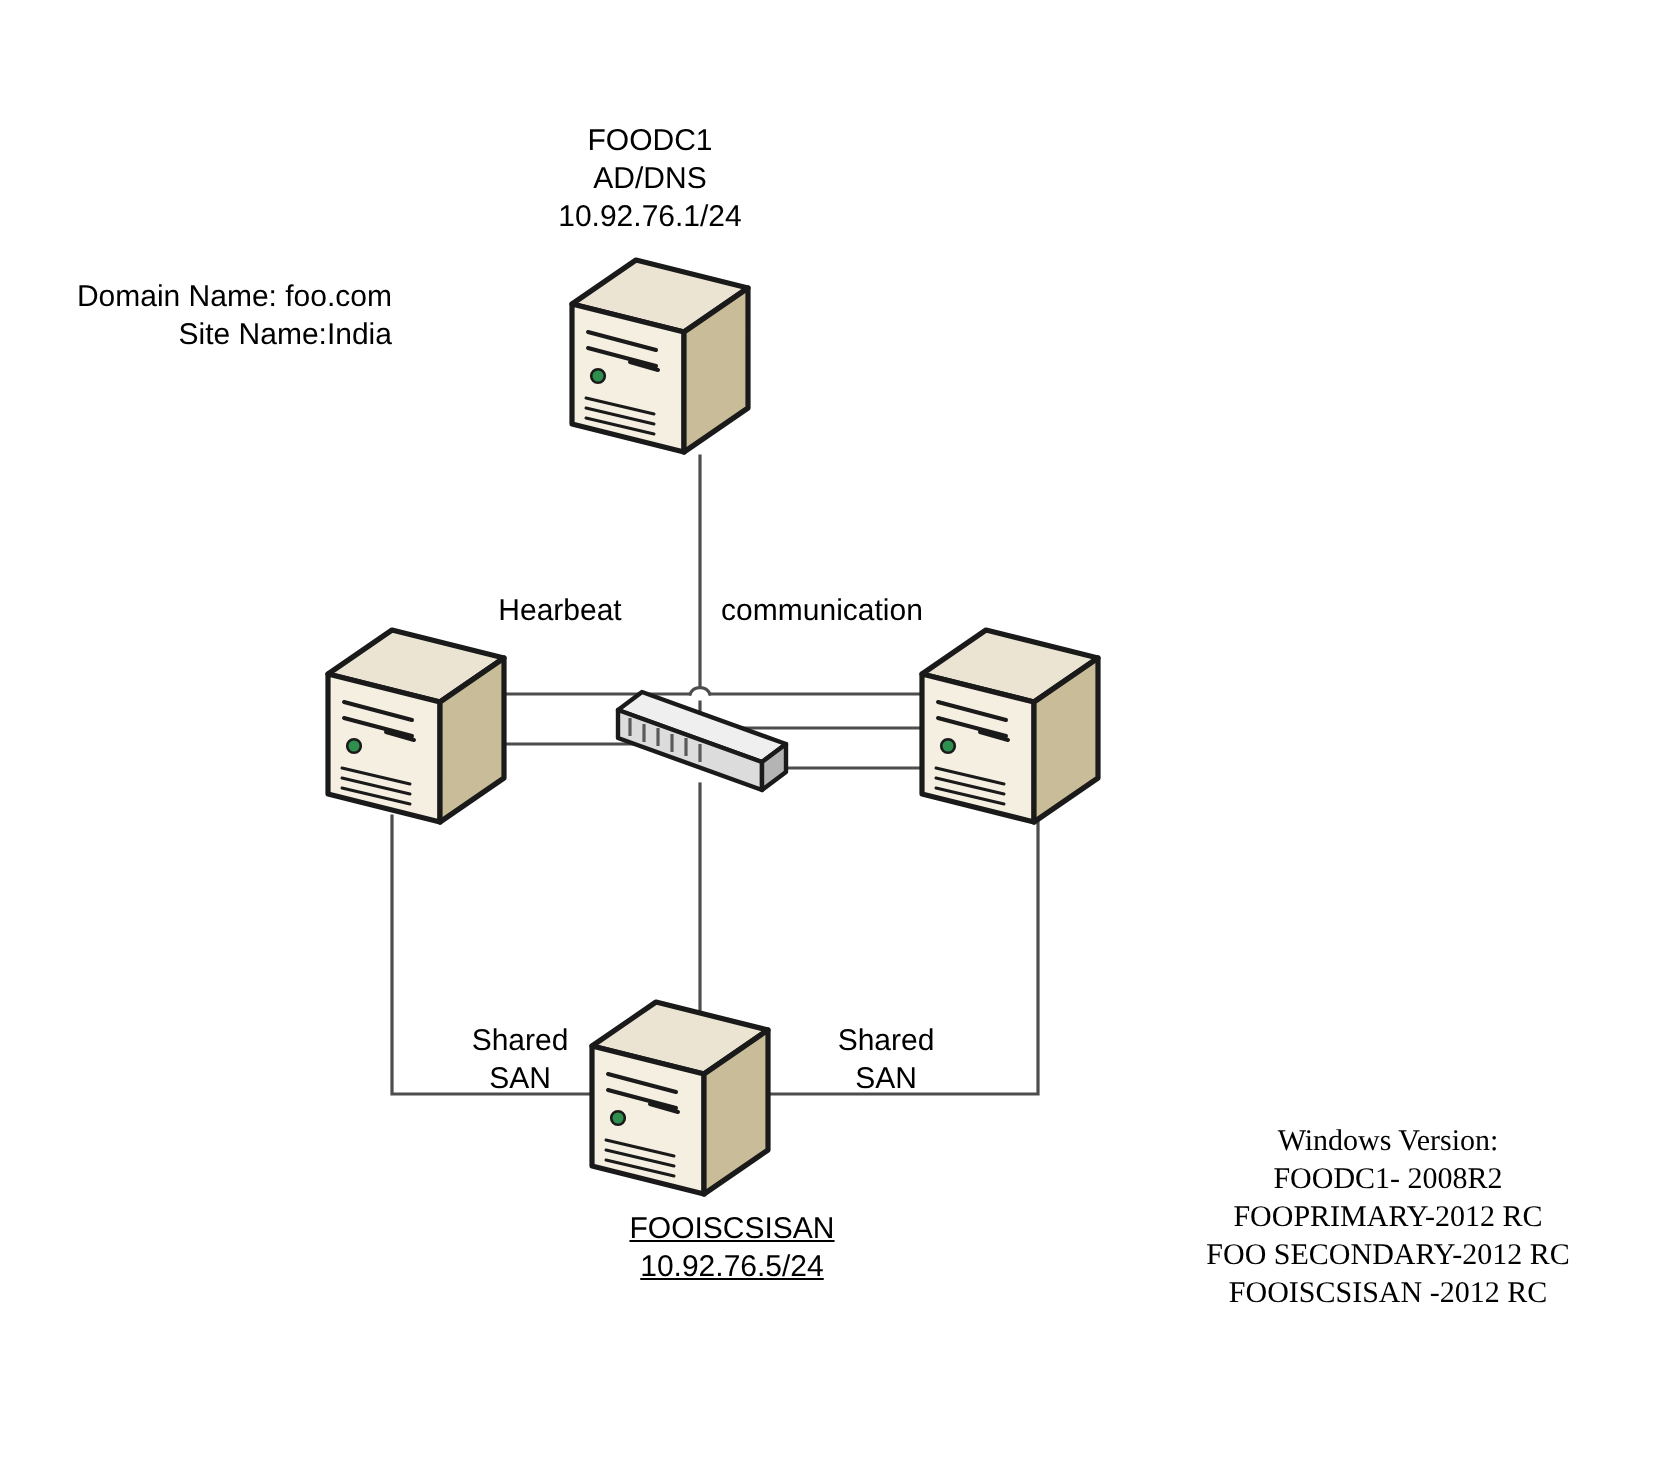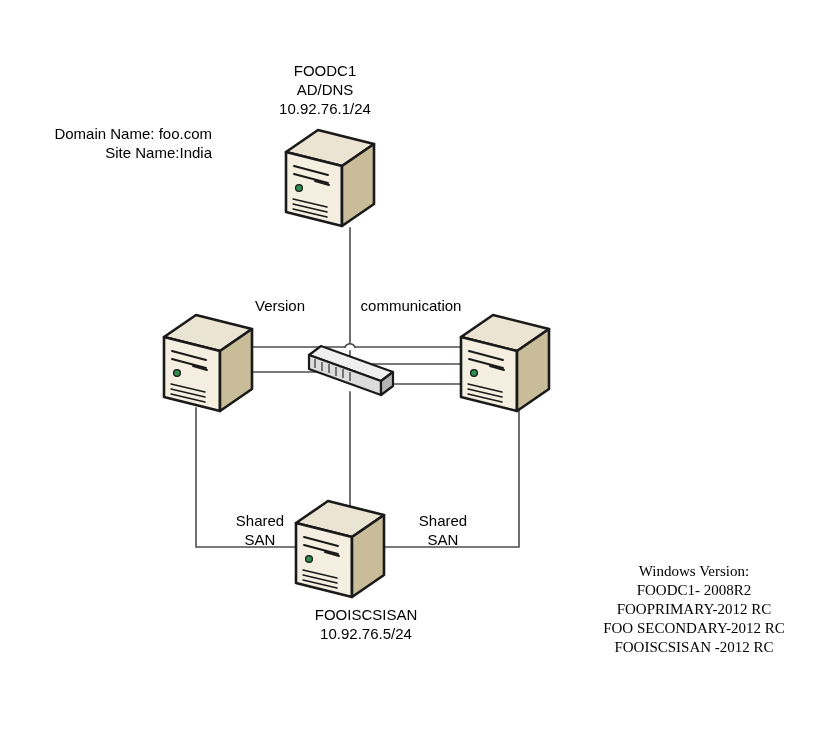--- a/index.html
+++ b/index.html
@@ -37,28 +37,28 @@
     line-height: 19px;
     color: #000000;
     white-space: pre;
     letter-spacing: 0px;
   }
   .label.center { text-align: center; }
   .label.right  { text-align: right; }
 
   
   #label-foodc1        { left: 205px; top: 31px;  width: 240px; margin-top: 30px; }
-  #label-domain        { left: 0px;   top: 124px; width: 196px; padding-left: 16px; }
+  #label-domain        { left: 0px;   top: 139px; width: 196px; }
   #label-foosecondary  { left: 437px; top: 255px; width: 240px; }
   #label-fooprimary    { left: 0px;   top: 344px; width: 160px; }
   #label-heartbeat     { left: 218px; top: 296px; width: 124px; }
   #label-communication { left: 349px; top: 296px; width: 124px; }
   #label-sharedsan-l   { left: 204px; top: 511px; width: 112px; }
   #label-sharedsan-r   { left: 387px; top: 511px; width: 112px; }
-  #label-fooiscsisan   { left: 256px; top: 605px; width: 220px; }
+  #label-fooiscsisan   { left: 256px; top: 605px; width: 220px; text-decoration: underline; }
   #label-winver        { left: 560px; top: 562px; width: 268px; font-family: Liberation Serif, serif; }
 
   #node-foodc1       { left: 282px; top: 126px; }
   #node-fooprimary   { left: 160px; top: 311px; }
   #node-foosecondary { left: 457px; top: 311px; }
   #node-fooiscsisan  { left: 292px; top: 497px; }
   #node-switch       { left: 303px; top: 340px; }
 </style>
 </head>
 <body>
@@ -171,21 +171,21 @@
         <path d="M 12,19 L 12,28"></path>
         <path d="M 19,22 L 19,31"></path>
         <path d="M 26,24 L 26,33"></path>
         <path d="M 33,27 L 33,36"></path>
         <path d="M 40,29 L 40,38"></path>
         <path d="M 47,32 L 47,41"></path>
       </g>
     </svg>
   </div>
 
-  <div class="label center" id="label-heartbeat">Version</div>
+  <div class="label center" id="label-heartbeat">Hearbeat</div>
 
   <div class="label center" id="label-communication">communication</div>
 
   <div class="label center" id="label-sharedsan-l">Shared
 SAN</div>
 
   <div class="label center" id="label-sharedsan-r">Shared
 SAN</div>
 
   <div class="node" id="node-fooiscsisan">

